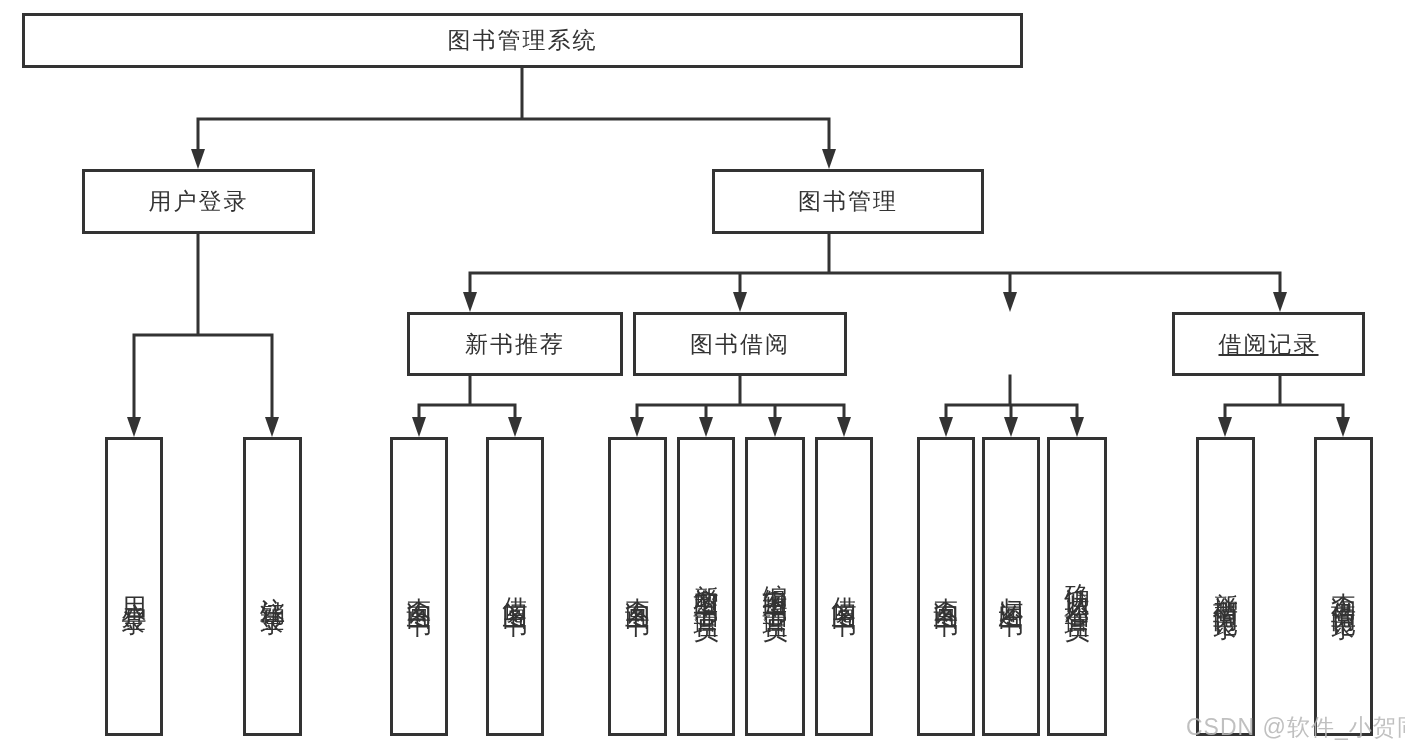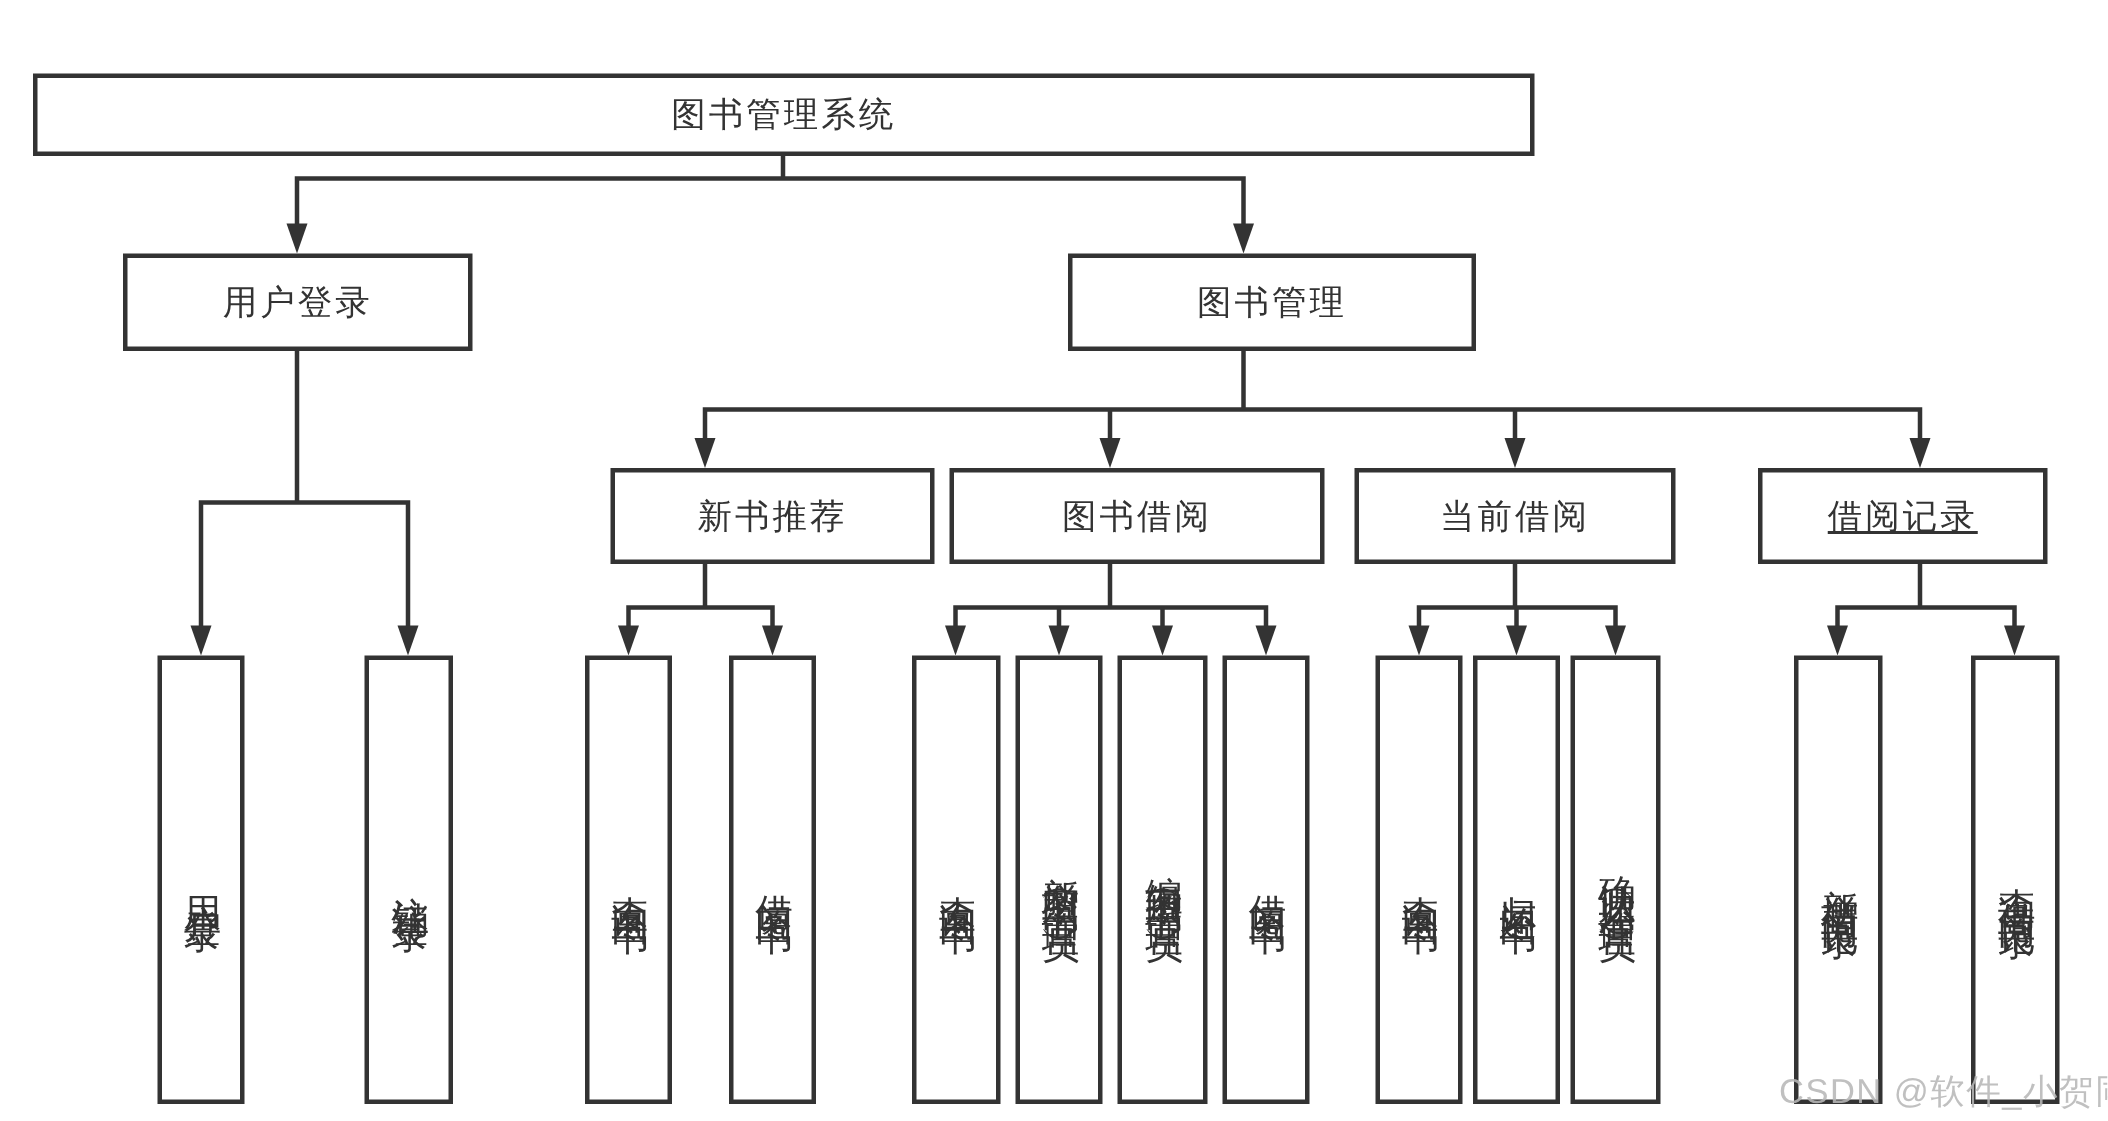--- a/index.html
+++ b/index.html
@@ -88,28 +88,27 @@
       <polygon class="head" points="1070,417 1084,417 1077,437"></polygon>
     </g>
 
     <g>
       <path class="edge" d="M1280,376 V405 M1225,405 H1343 M1225,405 V417 M1343,405 V417"></path>
       <polygon class="head" points="1218,417 1232,417 1225,437"></polygon>
       <polygon class="head" points="1336,417 1350,417 1343,437"></polygon>
     </g>
   </svg>
 
-  <div class="node h-node" style="left:22px;top:13px;width:1001px;height:55px;margin-top:36px;">图书管理系统</div>
+  <div class="node h-node" style="left:22px;top:13px;width:1001px;height:55px;">图书管理系统</div>
 
   <div class="node h-node" style="left:82px;top:169px;width:233px;height:65px;">用户登录</div>
   <div class="node h-node" style="left:712px;top:169px;width:272px;height:65px;">图书管理</div>
 
   <div class="node h-node" style="left:362px;top:312px;width:216px;height:64px;margin-left:45px;">新书推荐</div>
-  <div class="node h-node" style="left:633px;top:312px;width:250px;height:64px;">图书借阅</div>
-  <div class="node h-node" style="left:903px;top:312px;width:214px;height:64px;">当前借阅</div>
+  <div class="node h-node" style="left:633px;top:312px;width:214px;height:64px;">图书借阅</div>
   <div class="node h-node" style="left:1172px;top:312px;width:193px;height:64px;text-decoration:underline;">借阅记录</div>
 
   <div class="node v-node" style="left:105px;top:437px;width:58px;height:299px;">用户登录</div>
   <div class="node v-node" style="left:243px;top:437px;width:59px;height:299px;">注销登录</div>
 
   <div class="node v-node" style="left:390px;top:437px;width:58px;height:299px;">查询图书</div>
   <div class="node v-node" style="left:486px;top:437px;width:58px;height:299px;">借阅图书</div>
 
   <div class="node v-node" style="left:608px;top:437px;width:59px;height:299px;">查询图书</div>
   <div class="node v-node" style="left:677px;top:437px;width:58px;height:299px;">新增图书（管理员）</div>

